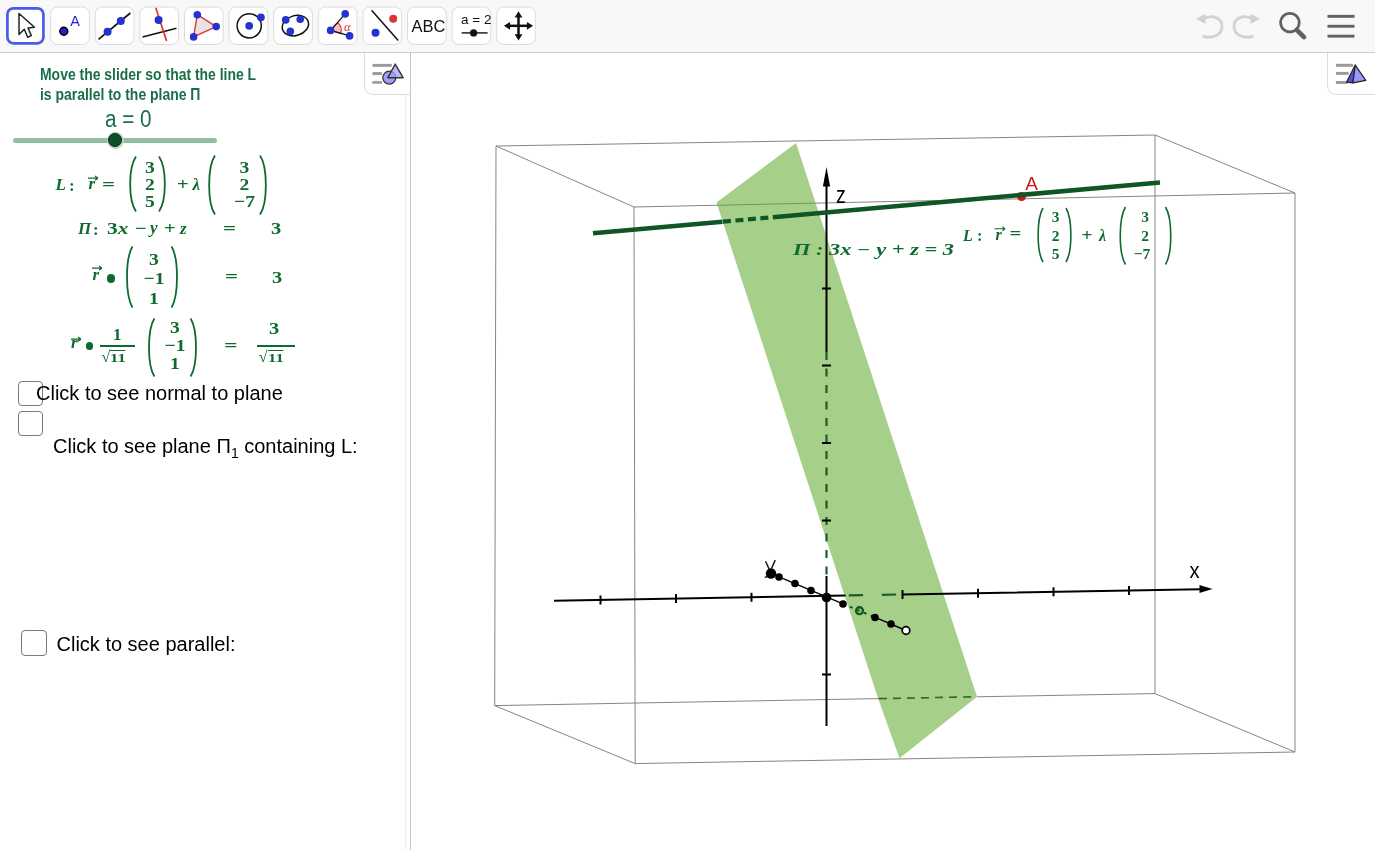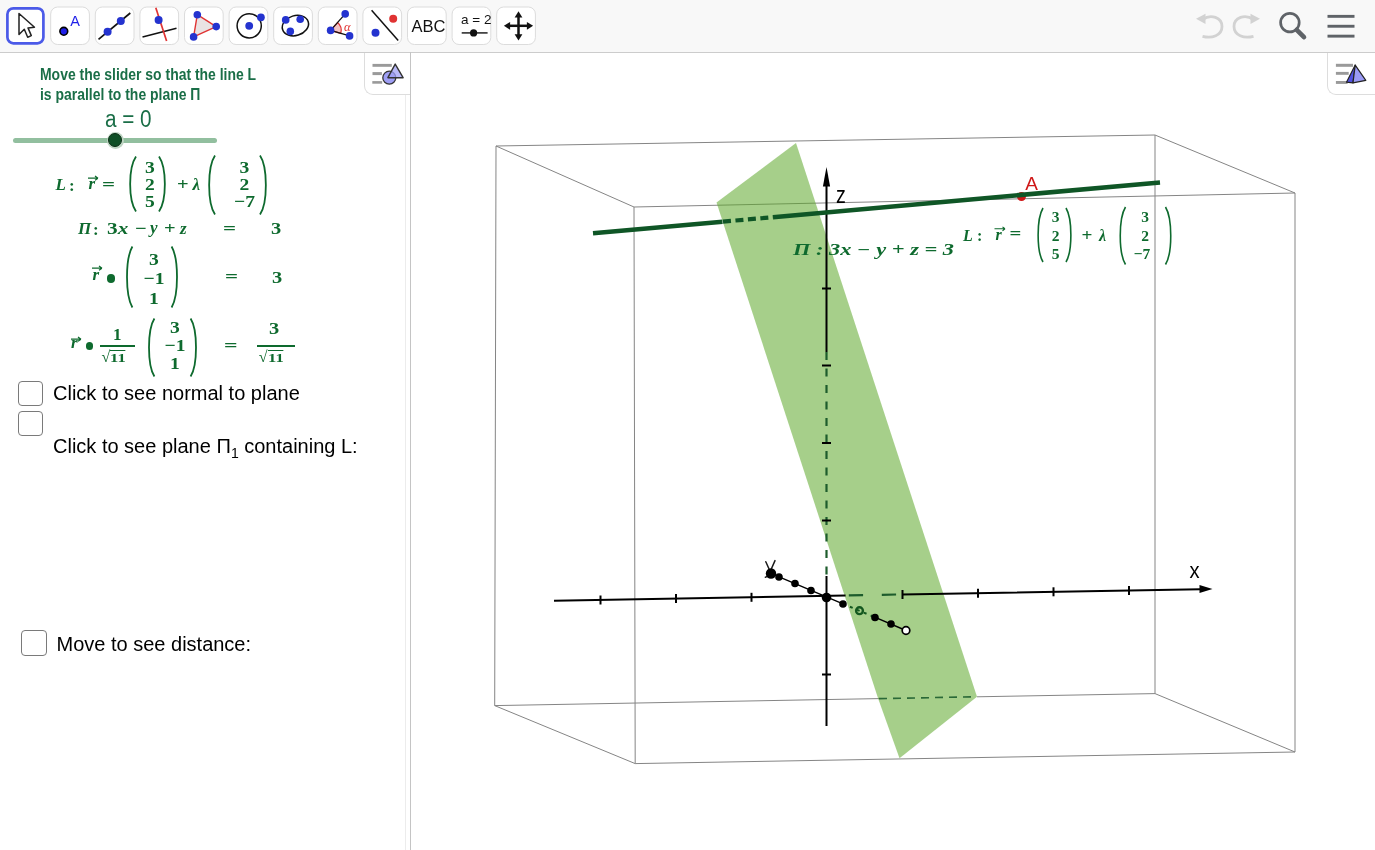--- a/index.html
+++ b/index.html
@@ -174,25 +174,25 @@
   </svg>
 <div class="abs math mn" style="left:159.5px;top:319.4px;width:30px;font-size:17px;line-height:18px;text-align:center;transform:scaleX(1.15)">3<br>−1<br>1</div>
 <svg class="abs" style="left:189px;top:316.5px" width="11" height="61" viewBox="0 0 11 61">
     <path d="M1.6 1.5 C8.8 13,8.8 48,1.6 59.5" fill="none" stroke="#0e6a2e" stroke-width="1.8"></path>
   </svg>
 <span class="abs math mn" style="left:224px;top:337.3px;font-size:17px;line-height:1;transform:scaleX(1.4);transform-origin:left center">=</span>
 <span class="abs math mn" style="left:269px;top:320px;font-size:17px;line-height:1;transform:scaleX(1.2);transform-origin:left center">3</span>
 <div class="abs" style="left:257.2px;top:344.9px;width:37.6px;height:1.7px;background:#0e6a2e"></div>
 <span class="abs math mn" style="left:258.8px;top:348.6px;font-size:16px;line-height:1">√<span style="display:inline-block;transform:scaleX(1.28);transform-origin:left top;border-top:1.6px solid #0e6a2e;font-size:13px">11</span></span>
 <div class="cb" style="left:18.4px;top:381px"></div>
-<div class="cbl" style="left:53px;top:382.3px">Click to see normal to plane</div>
+<div class="cbl" style="left:36px;top:382.3px">Click to see normal to plane</div>
 <div class="cb" style="left:18px;top:411.3px"></div>
 <div class="cbl" style="left:53px;top:435px">Click to see plane Π<sub style="font-size:14px">1</sub> containing L:</div>
 <div class="cb" style="left:20.5px;top:629.8px;width:26px;height:26px"></div>
-<div class="cbl" style="left:56.5px;top:633px">Move to see distance:</div>
+<div class="cbl" style="left:56.5px;top:633px">Click to see parallel:</div>
 <div id="divider2"></div>
 <div id="divider"></div>
 
 <svg id="view3d" class="abs" style="left:411px;top:53px" width="964" height="797" viewBox="411 53 964 797">
 
 <g fill="none" stroke="#858585" stroke-width="1">
 <path d="M496 146 L1155 135 L1295 193 L634 207 Z"></path>
 <path d="M494.7 705.6 L879 698.6 M977 696.8 L1155 693.6"></path>
 <path d="M494.7 705.6 L635.2 763.6 L1295 752 L1155 693.6"></path>
 <path d="M496 146 L494.7 705.6 M1155 135 L1155 693.6 M634 207 L635.2 763.6 M1295 193 L1295 752"></path>

